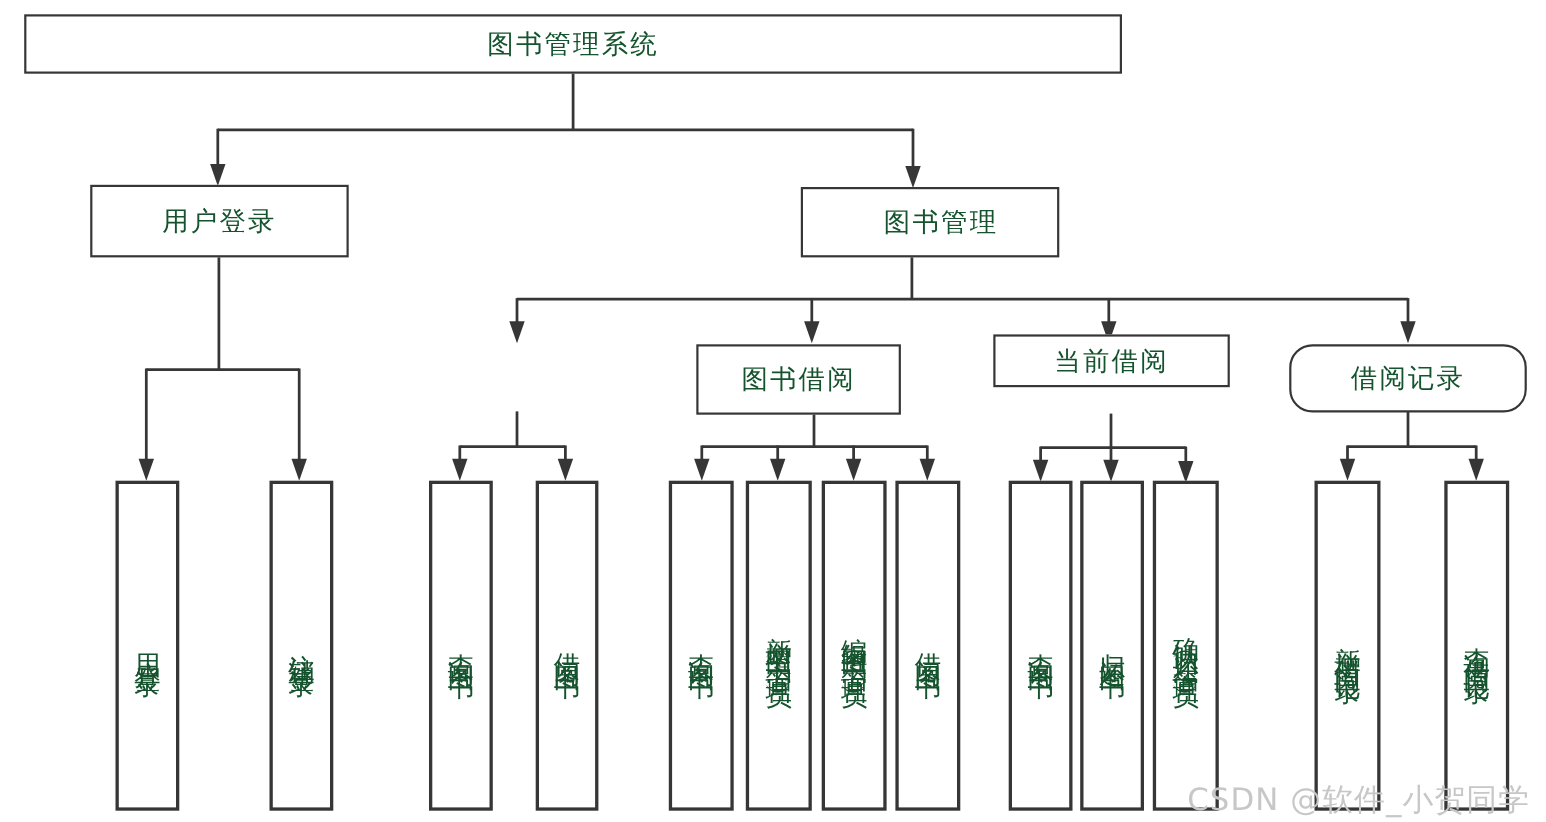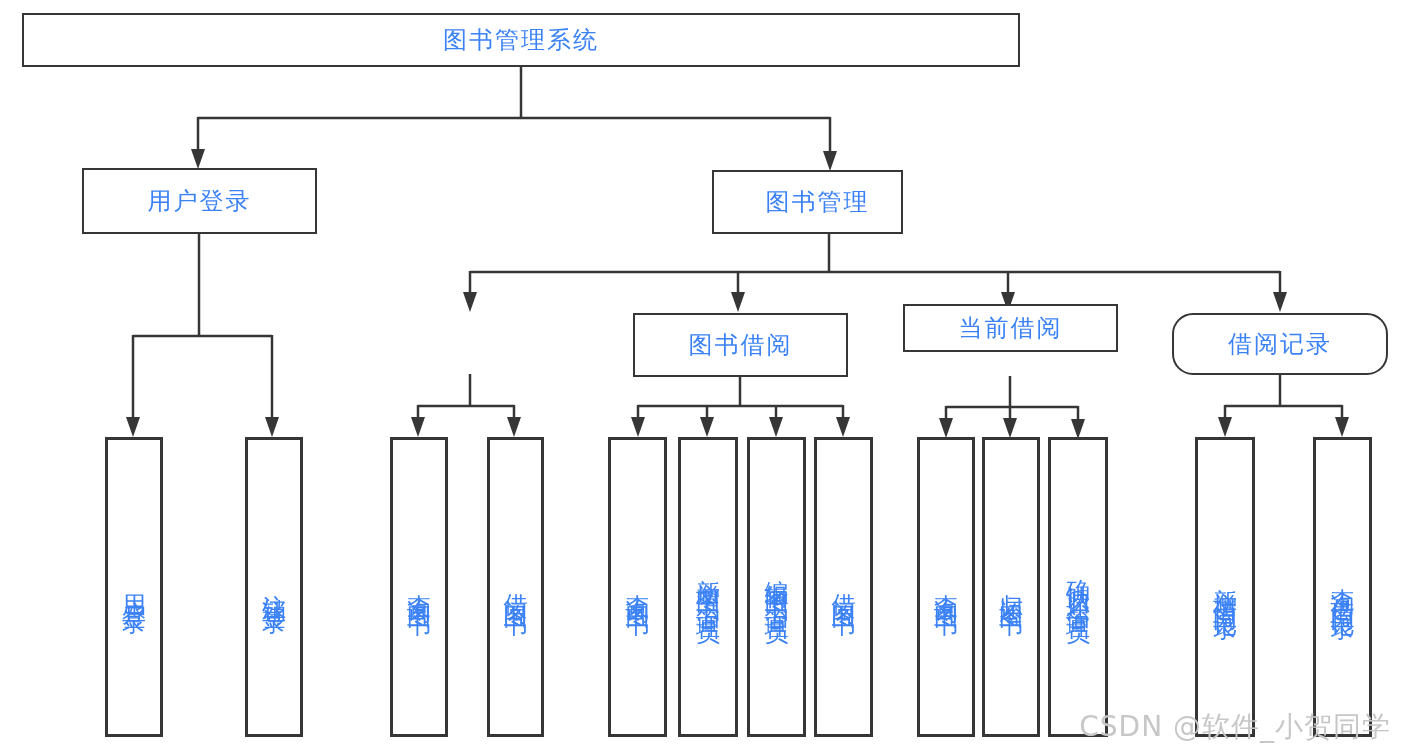--- a/index.html
+++ b/index.html
@@ -24,21 +24,21 @@
     pointer-events: none;
   }
   .node {
     position: absolute;
     box-sizing: border-box;
     background: #ffffff;
     border: 2px solid #363636;
     display: flex;
     align-items: center;
     justify-content: center;
-    color: #3b82f6;
+    color: #14532d;
     z-index: 2;
   }
   .node.hlabel span {
     font-size: 24px;
     letter-spacing: 2px;
     white-space: nowrap;
   }
   .node.leaf {
     border-width: 3px;
     top: 437px;
@@ -48,24 +48,24 @@
     writing-mode: vertical-rl;
     text-orientation: mixed;
     font-size: 24px;
     letter-spacing: 6px;
     line-height: 1;
   }
   
   #n-root   { left: 22px;  top: 13px;  width: 998px; height: 54px; }
   
   #n-login  { left: 82px;  top: 168px; width: 235px; height: 66px; }
-  #n-mgmt   { left: 712px; top: 170px; width: 191px; height: 64px; padding-left: 20px; }
+  #n-mgmt   { left: 728px; top: 170px; width: 235px; height: 64px; padding-left: 20px; }
   
   #n-rec    { left: 363px; top: 313px; width: 215px; height: 62px; }
-  #n-borrow { left: 633px; top: 313px; width: 215px; height: 64px; }
+  #n-borrow { left: 633px; top: 313px; width: 186px; height: 64px; }
   #n-cur    { left: 903px; top: 304px; width: 215px; height: 48px; }
   #n-hist   { left: 1172px; top: 313px; width: 216px; height: 62px; border-radius: 21px; }
   
   #l-1  { left: 105px;  width: 58px; }
   #l-2  { left: 245px;  width: 58px; }
   #l-3  { left: 390px;  width: 58px; }
   #l-4  { left: 487px;  width: 57px; }
   #l-5  { left: 608px;  width: 59px; }
   #l-6  { left: 678px;  width: 60px; }
   #l-7  { left: 747px;  width: 59px; }

